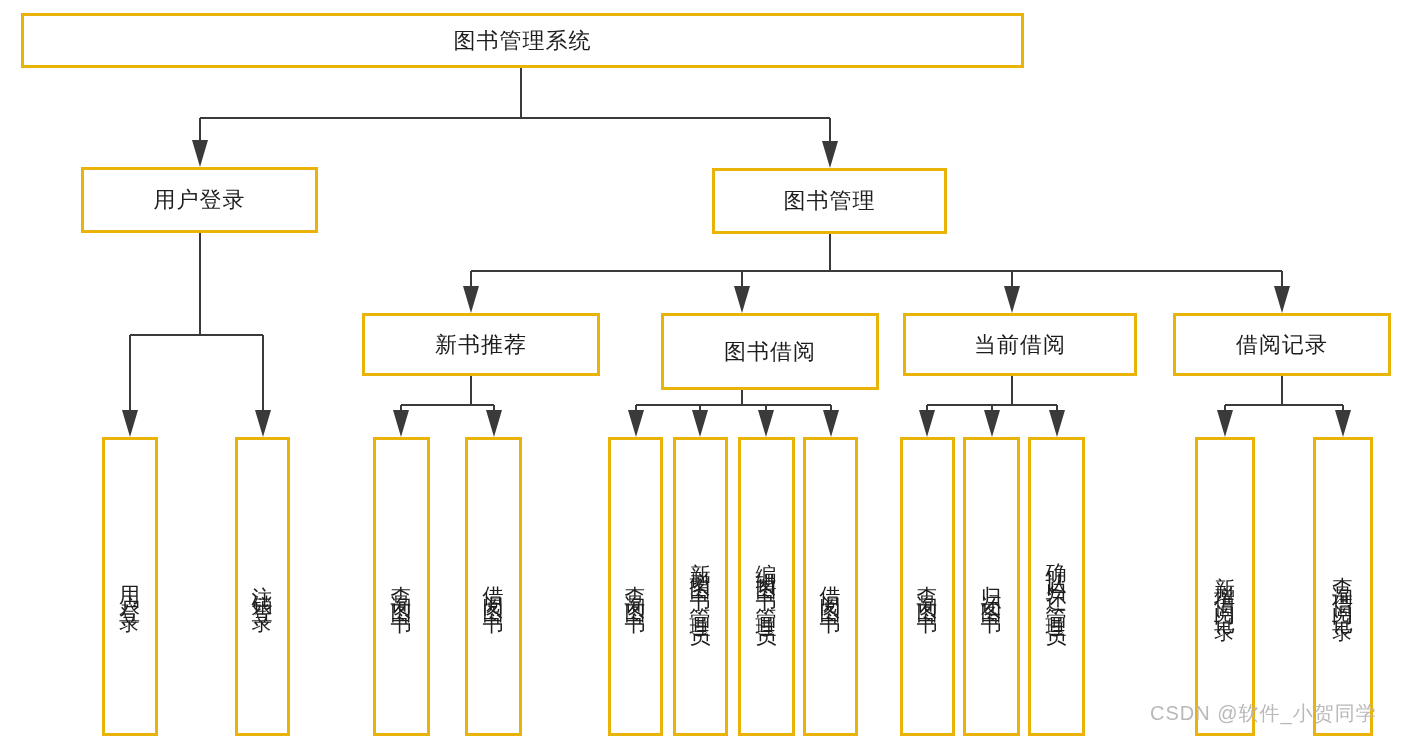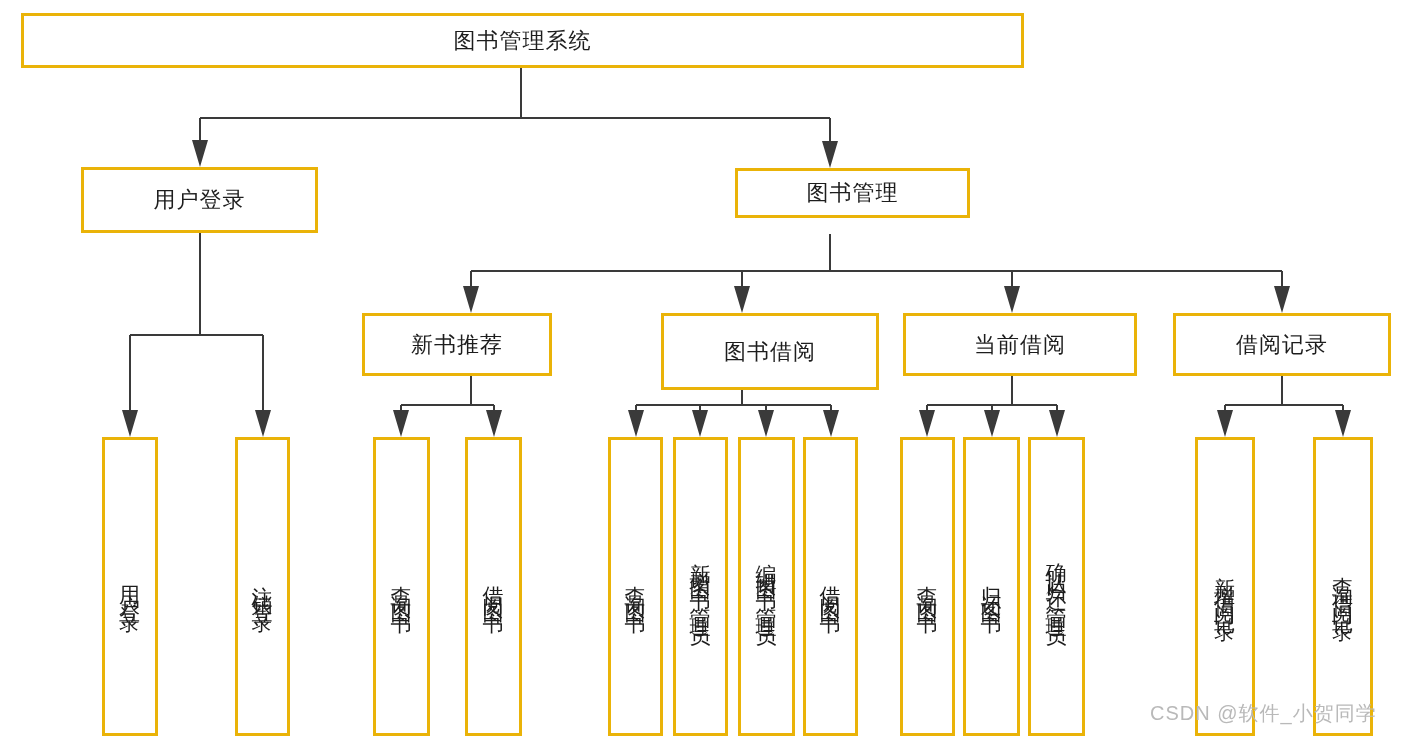--- a/index.html
+++ b/index.html
@@ -45,23 +45,23 @@
          M628 410 L644 410 L636 437 Z  M692 410 L708 410 L700 437 Z
          M758 410 L774 410 L766 437 Z  M823 410 L839 410 L831 437 Z
          M919 410 L935 410 L927 437 Z  M984 410 L1000 410 L992 437 Z
          M1049 410 L1065 410 L1057 437 Z  M1217 410 L1233 410 L1225 437 Z
          M1335 410 L1351 410 L1343 437 Z"></path>
   </svg>
 
   <div class="box hbox" style="left:21px;top:13px;width:1003px;height:55px">图书管理系统</div>
 
   <div class="box hbox" style="left:81px;top:167px;width:237px;height:66px">用户登录</div>
-  <div class="box hbox" style="left:735px;top:168px;width:235px;height:50px">图书管理</div>
+  <div class="box hbox" style="left:712px;top:168px;width:235px;height:66px">图书管理</div>
 
-  <div class="box hbox" style="left:362px;top:313px;width:190px;height:63px">新书推荐</div>
+  <div class="box hbox" style="left:362px;top:313px;width:238px;height:63px">新书推荐</div>
   <div class="box hbox" style="left:661px;top:313px;width:218px;height:77px">图书借阅</div>
   <div class="box hbox" style="left:903px;top:313px;width:234px;height:63px">当前借阅</div>
   <div class="box hbox" style="left:1173px;top:313px;width:218px;height:63px">借阅记录</div>
 
   <div class="box leaf" style="left:102px;top:437px;width:56px;height:299px">用户登录</div>
   <div class="box leaf" style="left:235px;top:437px;width:55px;height:299px">注销登录</div>
 
   <div class="box leaf" style="left:373px;top:437px;width:57px;height:299px">查询图书</div>
   <div class="box leaf" style="left:465px;top:437px;width:57px;height:299px">借阅图书</div>
 

